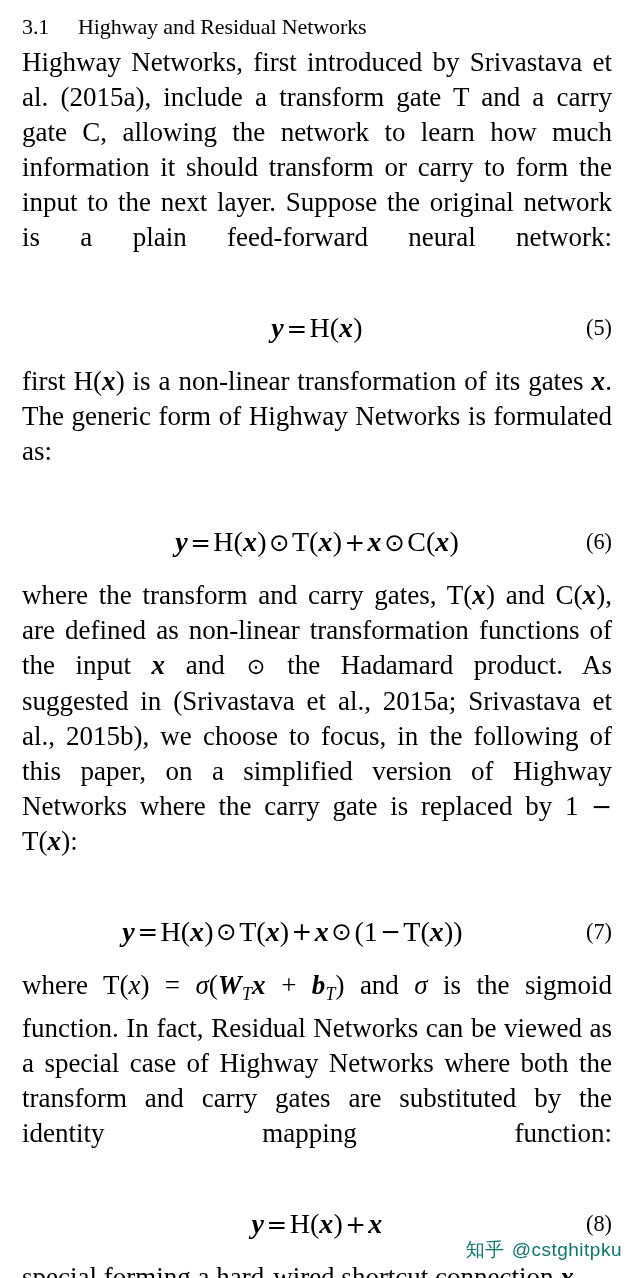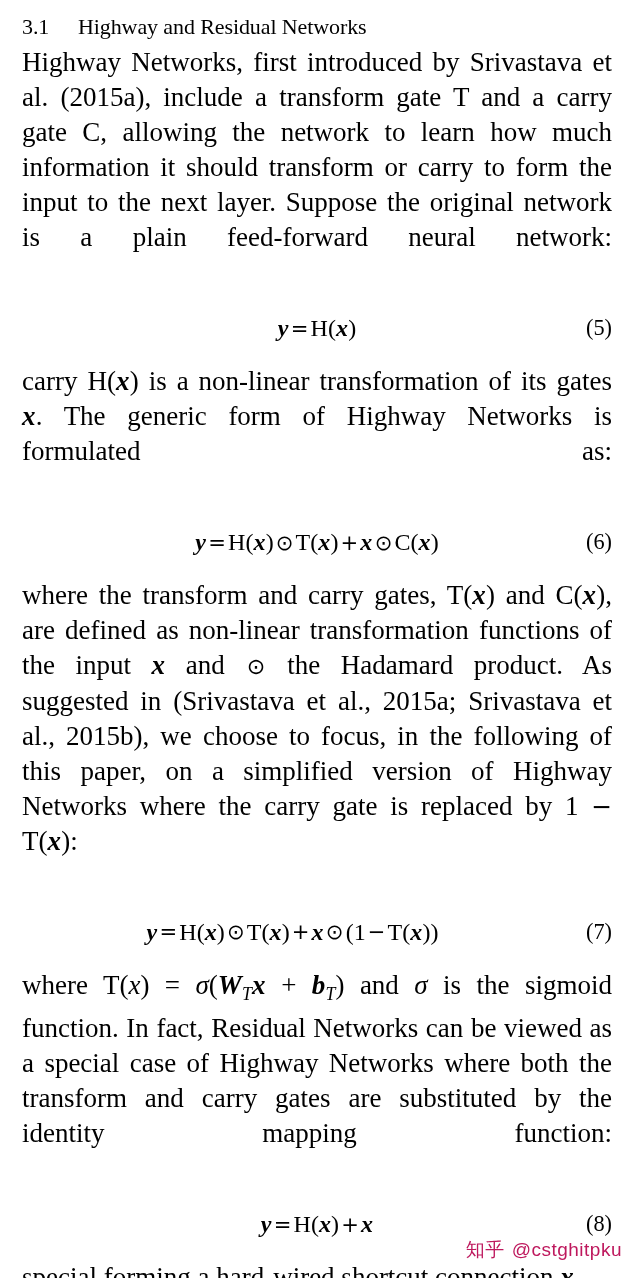--- a/index.html
+++ b/index.html
@@ -104,21 +104,21 @@
     width: 590px;
     margin: 18px 0 16px 0;
     height: 40px;
   }
   .eq-body {
     position: absolute;
     left: 0;
     right: 0;
     top: 0;
     text-align: center;
-    font-size: 24px;
+    font-size: 28px;
     line-height: 40px;
     white-space: nowrap;
   }
   .eq-body .op {
     font-family: "DejaVu Sans", sans-serif;
     font-size: 0.88em;
     padding: 0 0.10em;
     vertical-align: 0.02em;
   }
   .eq-body .paren {
@@ -139,21 +139,21 @@
   }
 
   
   .watermark {
     position: absolute;
     right: 12px;
     top: 1238px;
     font-family: "Liberation Sans", "DejaVu Sans", sans-serif;
     font-size: 19px;
     line-height: 24px;
-    color: #be185d;
+    color: #0f766e;
     letter-spacing: 0.5px;
     white-space: nowrap;
     user-select: none;
   }
   .watermark .wm-logo { padding-right: 7px; }
 </style>
 </head>
 <body>
 
 <div class="page">
@@ -165,21 +165,21 @@
 
     <p class="para first">Highway Networks, first introduced by Srivastava et al. (2015a), include a transform gate T and a carry gate C, allowing the network to learn how much information it should transform or carry to form the input to the next layer. Suppose the original network is a plain feed-forward neural network:</p>
 
     <div class="eq-row">
       <div class="eq-body">
         <span class="bmi">y</span><span class="op">=</span><span class="mi">H</span><span class="paren">(</span><span class="bmi">x</span><span class="paren">)</span>
       </div>
       <div class="eq-num">(5)</div>
     </div>
 
-    <p class="para"><span>carry H(</span><span class="bmi">x</span><span>) is a non-linear transformation of its gates </span><span class="bmi">x</span><span>. The generic form of Highway Networks is formulated as:</span></p>
+    <p class="para"><span>first H(</span><span class="bmi">x</span><span>) is a non-linear transformation of its gates </span><span class="bmi">x</span><span>. The generic form of Highway Networks is formulated as:</span></p>
 
     <div class="eq-row">
       <div class="eq-body">
         <span class="bmi">y</span><span class="op">=</span><span class="mi">H</span><span class="paren">(</span><span class="bmi">x</span><span class="paren">)</span><span class="op">⊙</span><span class="mi">T</span><span class="paren">(</span><span class="bmi">x</span><span class="paren">)</span><span class="op">+</span><span class="bmi">x</span><span class="op">⊙</span><span class="mi">C</span><span class="paren">(</span><span class="bmi">x</span><span class="paren">)</span>
       </div>
       <div class="eq-num">(6)</div>
     </div>
 
     <p class="para"><span>where the transform and carry gates, T(</span><span class="bmi">x</span><span>) and C(</span><span class="bmi">x</span><span>), are defined as non-linear transformation functions of the input </span><span class="bmi">x</span><span> and </span><span class="odot">⊙</span><span> the Hadamard product. As suggested in (Srivastava et al., 2015a; Srivastava et al., 2015b), we choose to focus, in the following of this paper, on a simplified version of Highway Networks where the carry gate is replaced by 1 </span><span class="minus">−</span><span> T(</span><span class="bmi">x</span><span>):</span></p>
 

